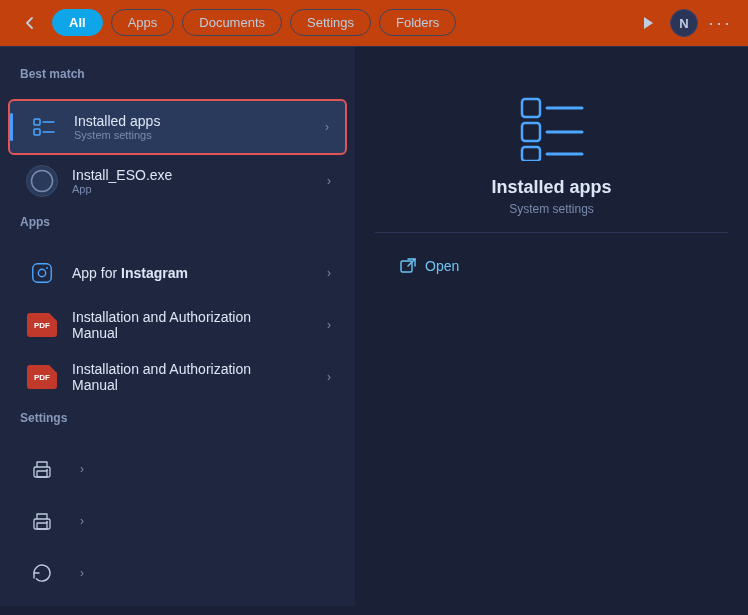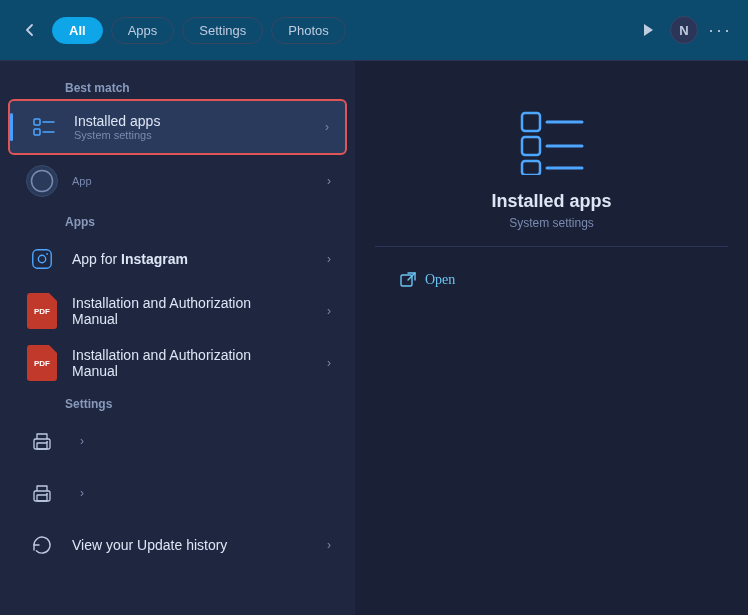--- a/index.html
+++ b/index.html
@@ -8,23 +8,23 @@
       height: 615px;
       background: #1a2035;
       font-family: 'Segoe UI', Arial, sans-serif;
       color: #e0e6f0;
       overflow: hidden;
     }
 
     
     .nav-bar {
       display: flex;
-      align-items: center;
-      padding: 16px 16px;
-      background: #0c4a6e;
+      align-items: flex-start;
+      padding: 9px 16px;
+      background: #c2410c;
       gap: 8px;
       border-bottom: 1px solid #2a3350;
     }
     .back-btn {
       width: 28px; height: 28px;
       border-radius: 50%;
       border: none;
       background: transparent;
       color: #c0cce0;
       cursor: pointer;
@@ -76,26 +76,25 @@
     }
 
     
     .left-panel {
       width: 355px;
       background: #1e2640;
       overflow-y: auto;
       padding: 12px 0;
     }
     .section-label {
-      padding: 8px 20px 4px;
+      padding: 8px 20px 18px;
       font-size: 12px;
       font-weight: 600;
       color: #8899bb;
       text-transform: none;
-      margin-left: 45px;
     }
 
     .result-item {
       display: flex;
       align-items: center;
       padding: 8px 16px;
       cursor: pointer;
       position: relative;
       border-radius: 4px;
       margin: 0 8px;
@@ -127,21 +126,21 @@
       width: 32px; height: 32px;
       border-radius: 50%;
       background: #2a3a5a;
       border: 1px solid #3a4a6a;
       display: flex; align-items: center; justify-content: center;
       font-size: 10px; color: #8899cc;
     }
 
     
     .pdf-icon {
-      width: 30px; height: 36px;
+      width: 30px; height: 24px;
       background: #c0392b;
       border-radius: 3px;
       display: flex; align-items: center; justify-content: center;
       font-size: 8px; color: white; font-weight: bold;
       position: relative;
     }
     .pdf-icon::after {
       content: '';
       position: absolute;
       top: 0; right: 0;
@@ -184,21 +183,20 @@
       gap: 8px;
       padding: 8px 16px;
       border-radius: 6px;
       border: none;
       background: transparent;
       color: #6ec6f5;
       font-size: 14px;
       cursor: pointer;
       align-self: flex-start;
       margin-left: 8px;
-      font-family: Liberation Serif, serif;
     }
 
     
     .apps-list-icon {
       width: 70px; height: 70px;
     }
 
     
     .bold { font-weight: 700; margin-top: 37px; }
 
@@ -216,22 +214,23 @@
 
 <div class="nav-bar">
   <button class="back-btn">
     <svg width="16" height="16" viewBox="0 0 16 16" fill="none">
       <path d="M10 3L5 8l5 5" stroke="#c0cce0" stroke-width="1.8" stroke-linecap="round" stroke-linejoin="round"></path>
     </svg>
   </button>
 
   <button class="nav-pill active">All</button>
   <button class="nav-pill">Apps</button>
+  <button class="nav-pill">Documents</button>
   <button class="nav-pill">Settings</button>
-  <button class="nav-pill">Photos</button>
+  <button class="nav-pill">Folders</button>
 
   <div class="nav-spacer"></div>
   <div class="nav-right">
     <div class="play-icon">
       <svg width="12" height="14" viewBox="0 0 12 14" fill="none">
         <path d="M2 1l9 6-9 6V1z" fill="#c0cce0"></path>
       </svg>
     </div>
     <div class="avatar-circle">N</div>
     <button class="dots-btn">···</button>
@@ -263,20 +262,21 @@
 
     <div class="result-item">
       <div class="item-icon">
         <div class="circle-icon">
           <svg width="16" height="16" viewBox="0 0 16 16" fill="none">
             <circle cx="8" cy="8" r="7" stroke="#7a8ab0" stroke-width="1"></circle>
           </svg>
         </div>
       </div>
       <div class="item-text">
+        <div class="item-title">Install_ESO.exe</div>
         <div class="item-subtitle">App</div>
       </div>
       <span class="chevron">›</span>
     </div>
 
     <div class="section-label">Apps</div>
 
     <div class="result-item">
       <div class="item-icon">
         <svg width="26" height="26" viewBox="0 0 26 26" fill="none">
@@ -342,23 +342,20 @@
       </div>
       <span class="chevron">›</span>
     </div>
 
     <div class="result-item">
       <div class="item-icon">
         <svg width="24" height="24" viewBox="0 0 24 24" fill="none">
           <path d="M4 12a8 8 0 1 1 2.3 5.7" stroke="#c0cce0" stroke-width="1.4" stroke-linecap="round" fill="none"></path>
           <path d="M4 17V12h5" stroke="#c0cce0" stroke-width="1.4" stroke-linecap="round" stroke-linejoin="round" fill="none"></path>
         </svg>
-      </div>
-      <div class="item-text">
-        <div class="item-title">View your Update history</div>
       </div>
       <span class="chevron">›</span>
     </div>
 
   </div>
 
   <div class="right-panel">
 
     <div class="detail-icon-area">
       <svg class="apps-list-icon" viewBox="0 0 70 70" fill="none" xmlns="http://www.w3.org/2000/svg">

